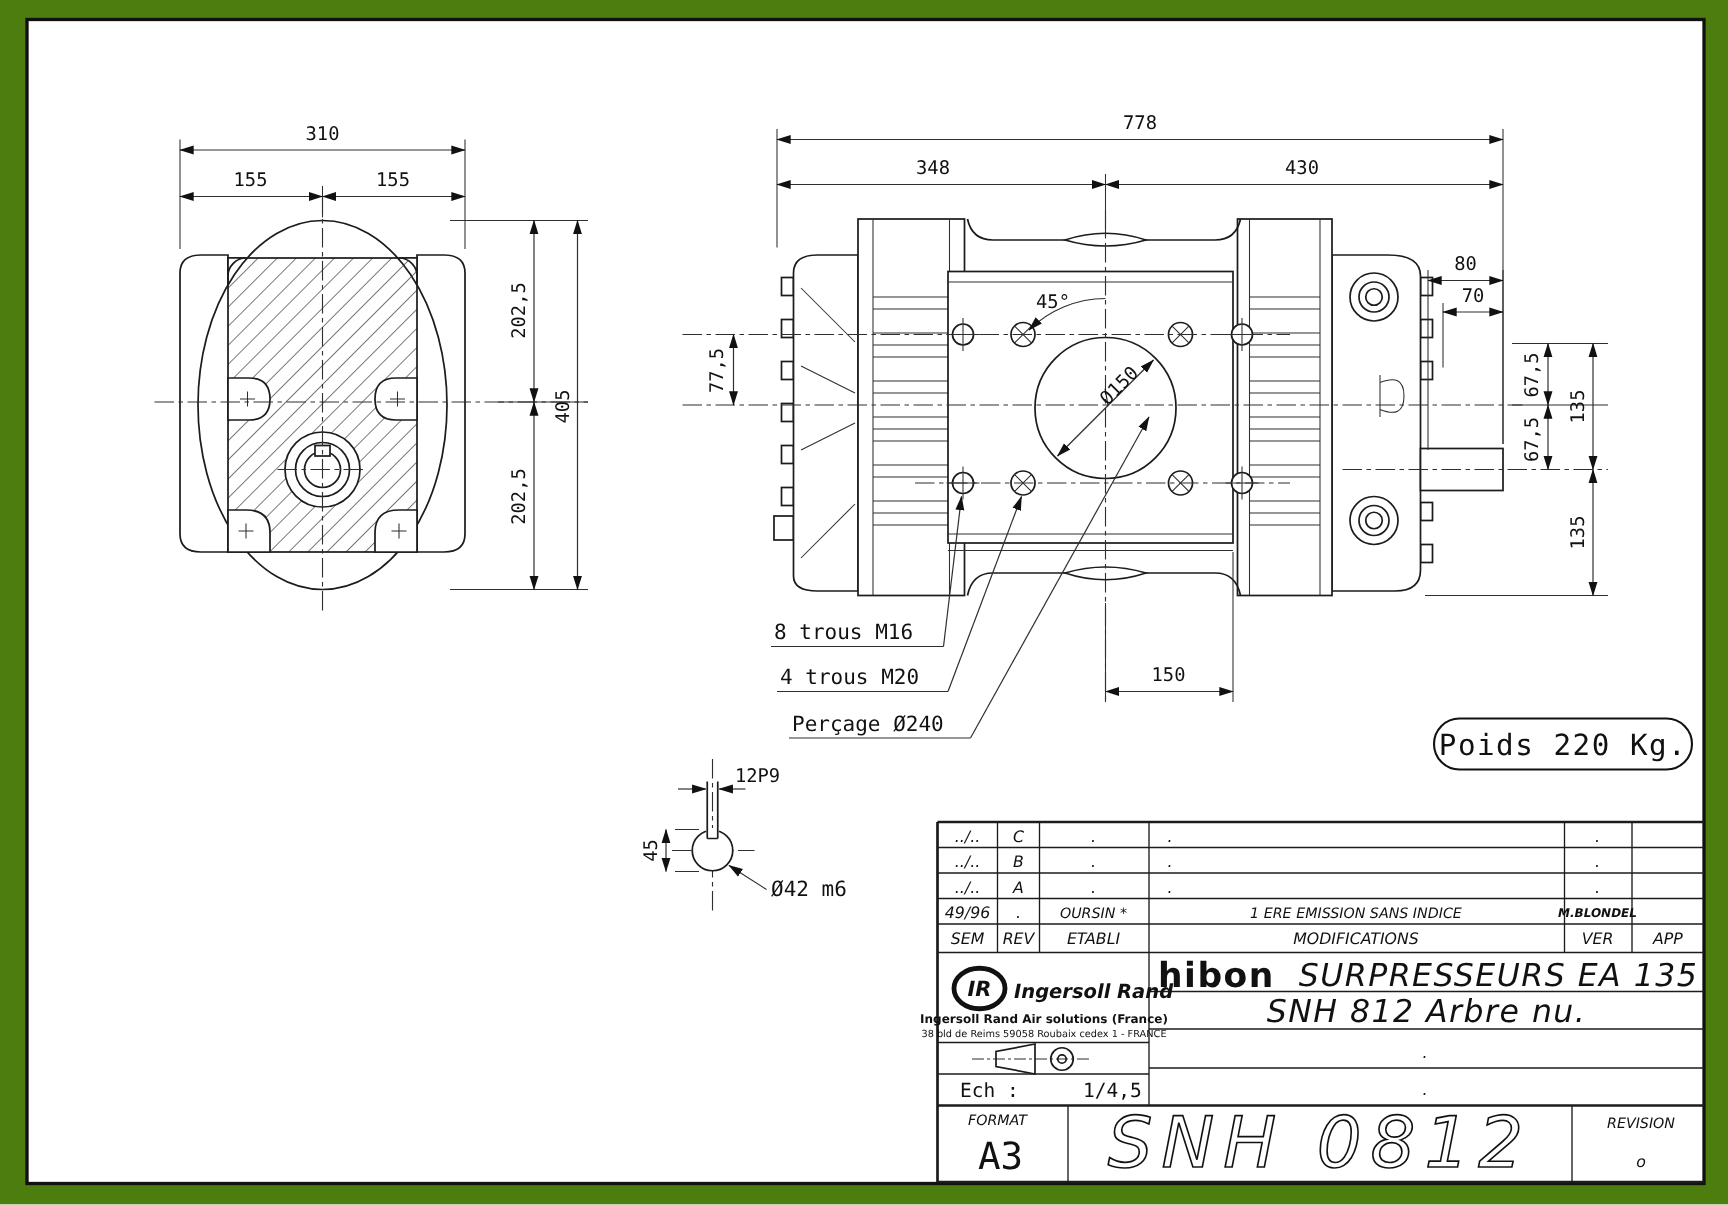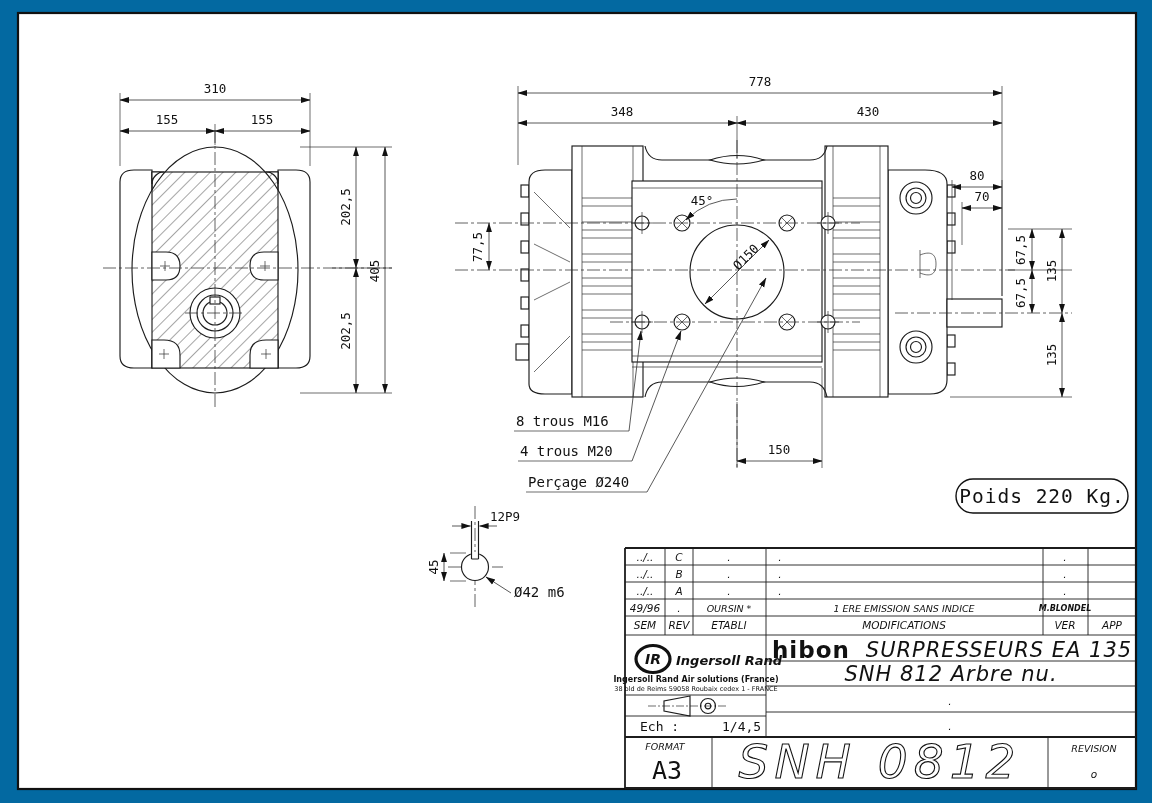--- a/index.html
+++ b/index.html
@@ -1,16 +1,16 @@
 <!DOCTYPE html>
 <html><head>
 <meta charset="utf-8">
 <style>
   html,body{margin:0;padding:0;background:#e8e8e8;}
-  .page{position:relative;width:1152px;height:803px;background:#0369a1;overflow:hidden;
+  .page{position:relative;width:1152px;height:803px;background:#4d7c0f;overflow:hidden;
         font-family:"DejaVu Sans", sans-serif;}
   svg{position:absolute;left:0;top:0;}
   
   .ln  {stroke:#1c1c1c;stroke-width:1.15;fill:none;}
   .lnw {stroke:#1c1c1c;stroke-width:1.15;fill:#fff;}
   .thin{stroke:#2f2f2f;stroke-width:0.7;fill:none;}
   .dim {stroke:#2f2f2f;stroke-width:0.8;fill:none;}
   .cl  {stroke:#2f2f2f;stroke-width:0.75;fill:none;stroke-dasharray:13 3 3 3;}
   .tl  {stroke:#1c1c1c;stroke-width:0.9;fill:none;}
   .tlb {stroke:#1c1c1c;stroke-width:1.8;fill:none;}

